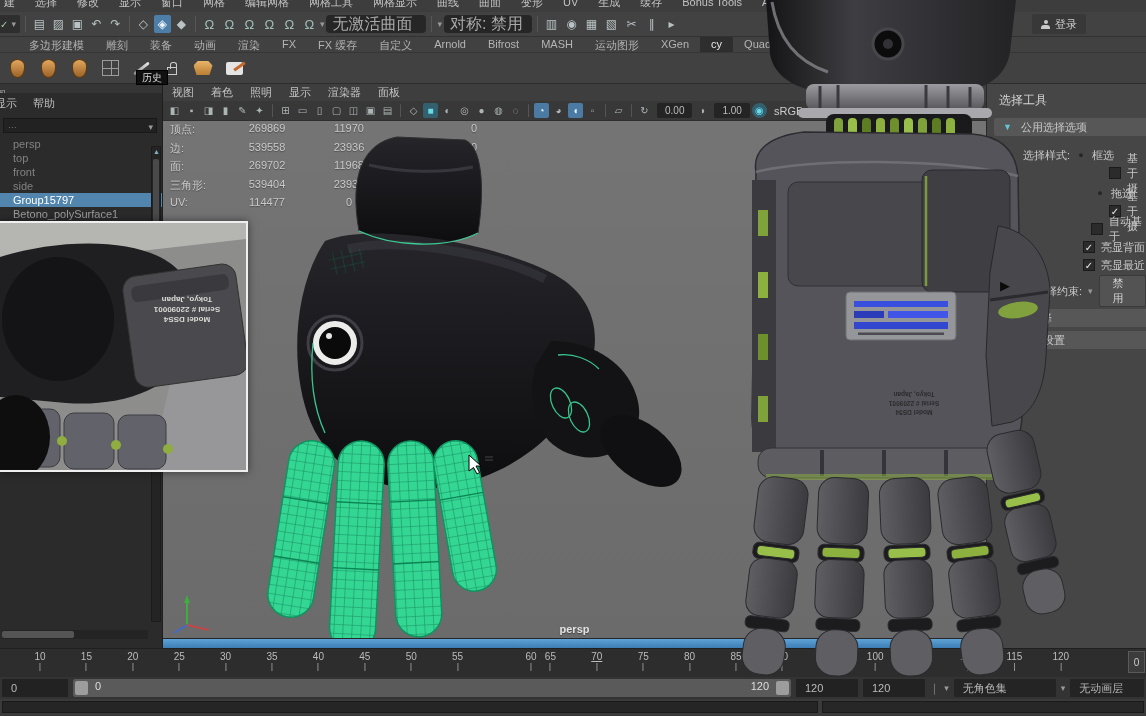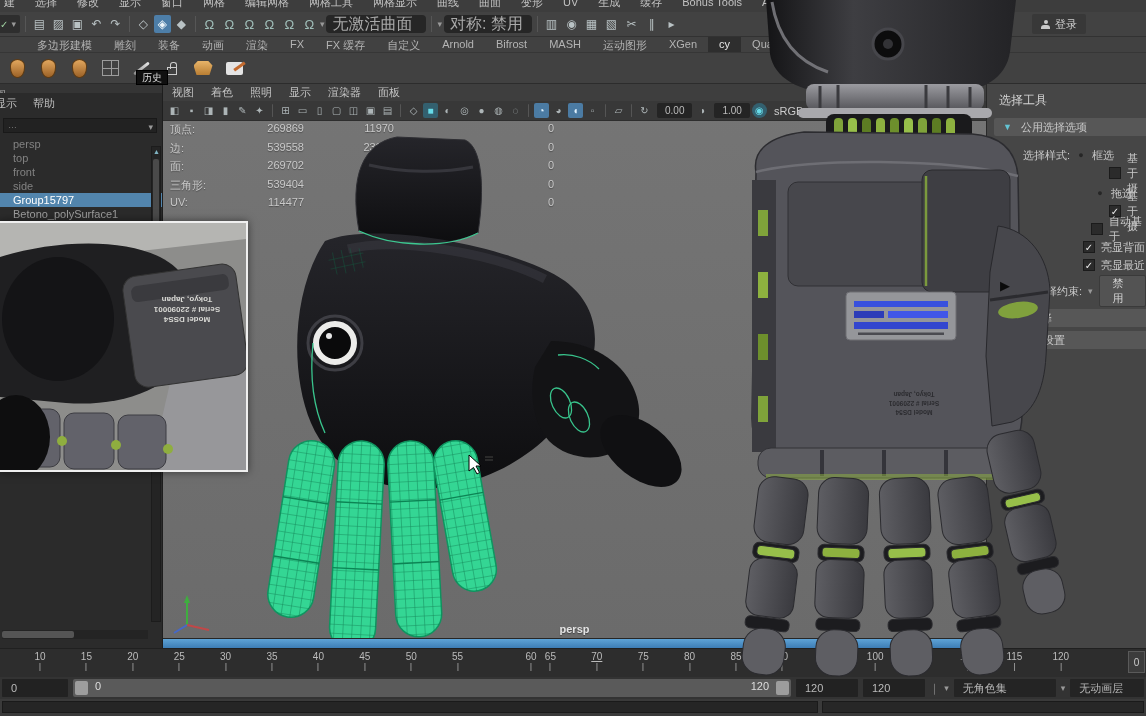--- a/index.html
+++ b/index.html
@@ -16,21 +16,21 @@
 .sl-ic.active{background:#4d7ea8;color:#eef6fa}
 .snaps .sl-ic{color:#9fbdb8;font-size:13px}
 .divider{width:1px;height:16px;background:#565656;margin:0 3px;flex:0 0 auto}
 .sl-field{background:#262626;color:#a9a9a9;font-size:16px;height:18px;line-height:18px;padding:0 6px;border-radius:4px;white-space:nowrap}
 .caret{font-size:9px;color:#999}
 .login{position:absolute;left:1032px;top:2px;height:20px;display:flex;align-items:center;gap:5px;background:#383838;padding:0 9px;border-radius:2px;color:#cccccc;font-size:11px;z-index:3}
 .person{width:9px;height:9px;position:relative}
 .person::before{content:'';position:absolute;top:0;left:2.5px;width:4px;height:4px;border-radius:50%;background:#c9c9c9}
 .person::after{content:'';position:absolute;bottom:0;left:0;width:9px;height:4px;border-radius:3px 3px 0 0;background:#c9c9c9}
 
-.shelftabs{position:absolute;left:0;top:37px;width:100%;height:16px;background:#414141;border-bottom:1px solid #363636;display:flex;padding-left:26px}
+.shelftabs{position:absolute;left:0;top:37px;width:100%;height:16px;background:#414141;border-bottom:1px solid #363636;display:flex;padding-left:18px}
 .shelftabs span{font-size:11px;color:#b4b4b4;padding:1px 11px;white-space:nowrap}
 .shelftabs span.active{background:#2e2e2e;color:#e6e6e6}
 
 .shelficons{position:absolute;left:0;top:53px;width:100%;height:31px;background:#414141;border-bottom:1px solid #2c2c2c;display:flex;align-items:center;gap:9px;padding-left:6px}
 .si{width:22px;height:24px;position:relative;display:flex;align-items:center;justify-content:center}
 .si.prim i{display:block;width:15px;height:19px;background:linear-gradient(#e2a75e,#9c6227);border:1px solid #5f3c14;border-radius:50% 50% 45% 45%/35% 35% 55% 55%}
 .si.panes i{display:block;width:17px;height:16px;border:1px solid #9c9c9c;background:linear-gradient(#9c9c9c,#9c9c9c) 8px 0/1px 16px no-repeat,linear-gradient(#9c9c9c,#9c9c9c) 0 7px/17px 1px no-repeat}
 .si.knife i{display:block;width:19px;height:3px;background:linear-gradient(90deg,#8a8a8a,#e8e8e8);transform:rotate(-38deg);border-radius:2px}
 .si.lock i{display:block;width:10px;height:8px;border:1px solid #cdcdcd;position:relative;margin-top:5px}
 .si.lock i::before{content:'';position:absolute;top:-6px;left:1.5px;width:5px;height:6px;border:1px solid #cdcdcd;border-bottom:none;border-radius:3px 3px 0 0}
@@ -61,21 +61,21 @@
 .vp-menu span{font-size:11px;color:#c3c3c3}
 .vp-toolbar{height:20px;background:#383838;border-bottom:1px solid #2e2e2e;display:flex;align-items:center;gap:2px;padding:0 4px}
 .vt-ic{min-width:15px;height:15px;display:flex;align-items:center;justify-content:center;font-size:10px;color:#adb5b7;border-radius:2px}
 .vt-ic.teal{color:#67dbe8;background:#33606f}
 .vt-ic.hl{background:#4b7ba3;color:#e0f2ff}
 .vt-ic.divider{min-width:1px;width:1px;height:13px;background:#555;padding:0}
 .vp-num{background:#242424;color:#bbb;font-size:10px;line-height:15px;padding:0 8px;border-radius:2px;margin-left:3px}
 .vp-cs{color:#cccccc;font-size:11px;margin-left:5px;white-space:nowrap}
 .round{border-radius:50%}
 .hud{position:absolute;left:7px;top:38px;display:grid;grid-template-columns:60px 74px 90px 160px;row-gap:3.5px;font-size:11px;color:#c9c9c9;text-shadow:0 1px 1px rgba(0,0,0,.35)}
-.hud .num{text-align:right}
+.hud .num{text-align:center}
 .persp-label{position:absolute;left:0;right:0;bottom:3px;text-align:center;color:#e3e3e3;font-size:11px;font-weight:bold;text-shadow:0 1px 1px #444}
 svg.glove{position:absolute;left:0;top:37px;width:823px;height:517px}
 .bluebar{position:absolute;left:163px;top:638px;width:823px;height:10px;background:linear-gradient(#5ea3d6,#3d7db5);border-top:1px solid #262626}
 
 .tools{position:absolute;left:986px;top:84px;width:160px;height:564px;background:#464646;border-left:1px solid #292929;font-size:11px;color:#c9c9c9}
 .tools-title{padding:8px 0 9px 12px;font-size:12px;color:#d4d4d4}
 .sec{margin-left:7px;background:#575757;height:18px;display:flex;align-items:center;gap:9px;padding-left:9px;border-radius:2px 0 0 2px}
 .sec .arr{font-size:9px;color:#63c4d4}
 .sec .arr.dark{color:#1c1c1c}
 .trow{display:flex;align-items:center;gap:6px;height:16px;margin-top:2px}

